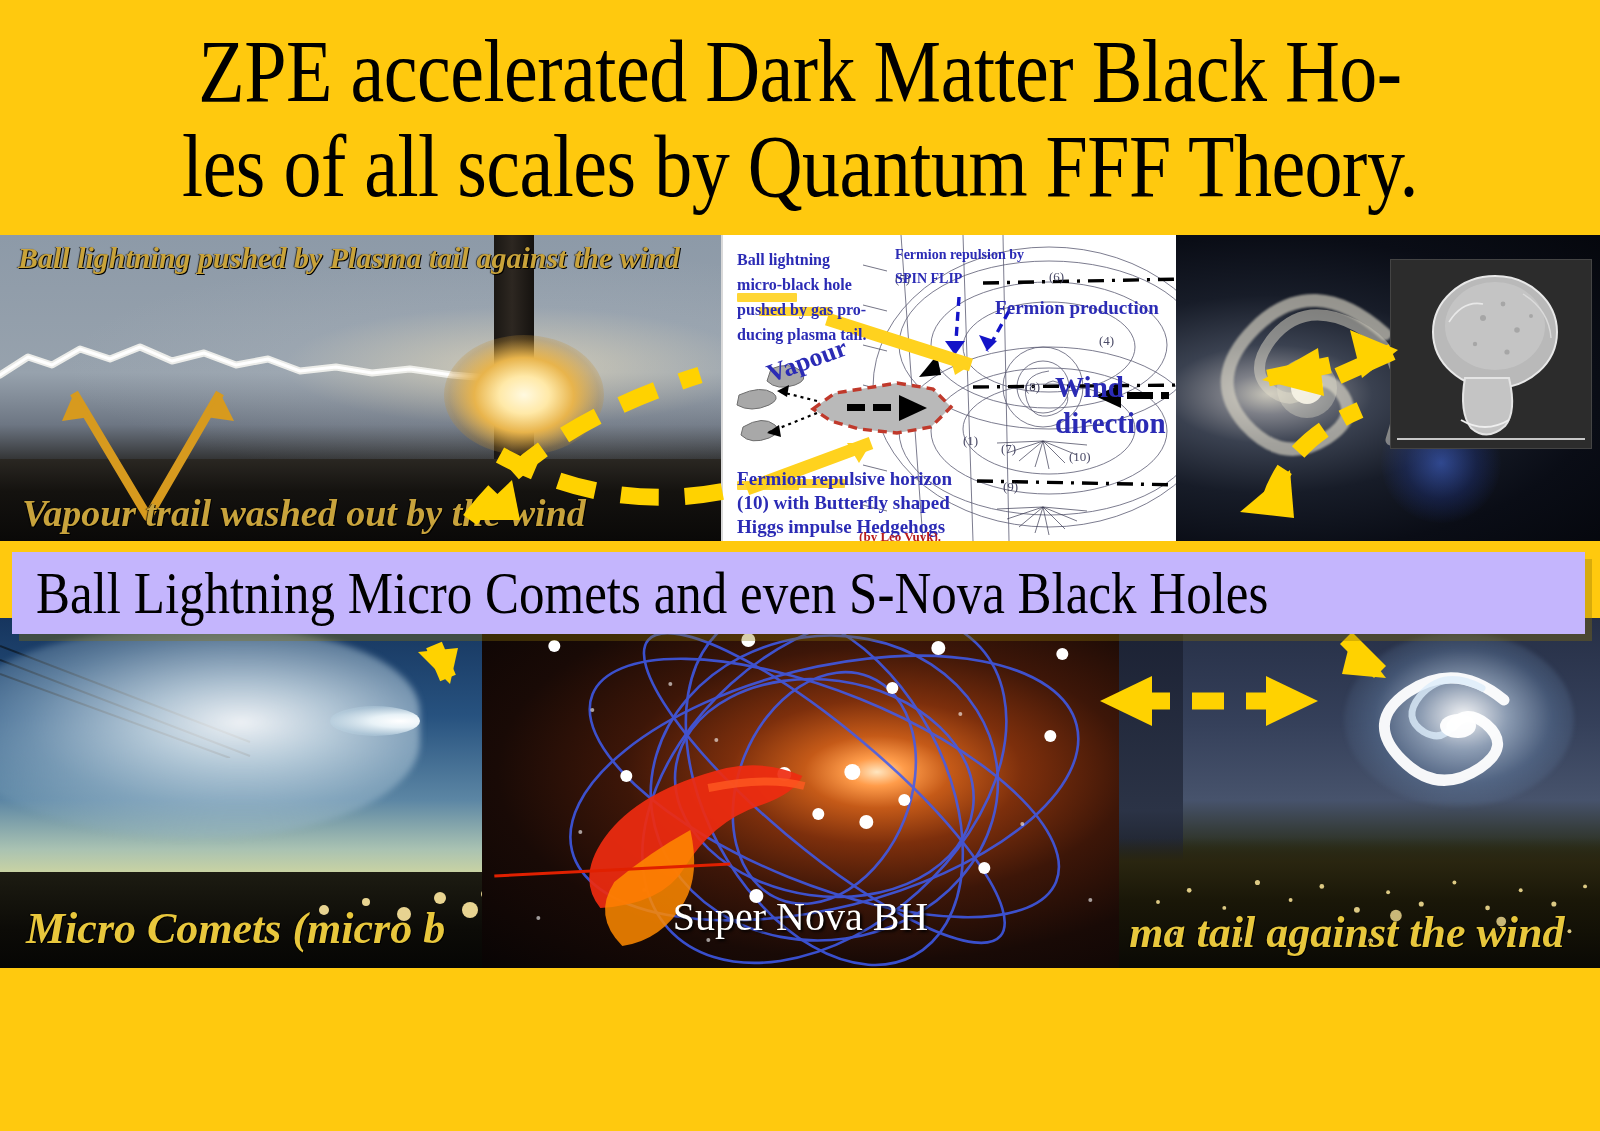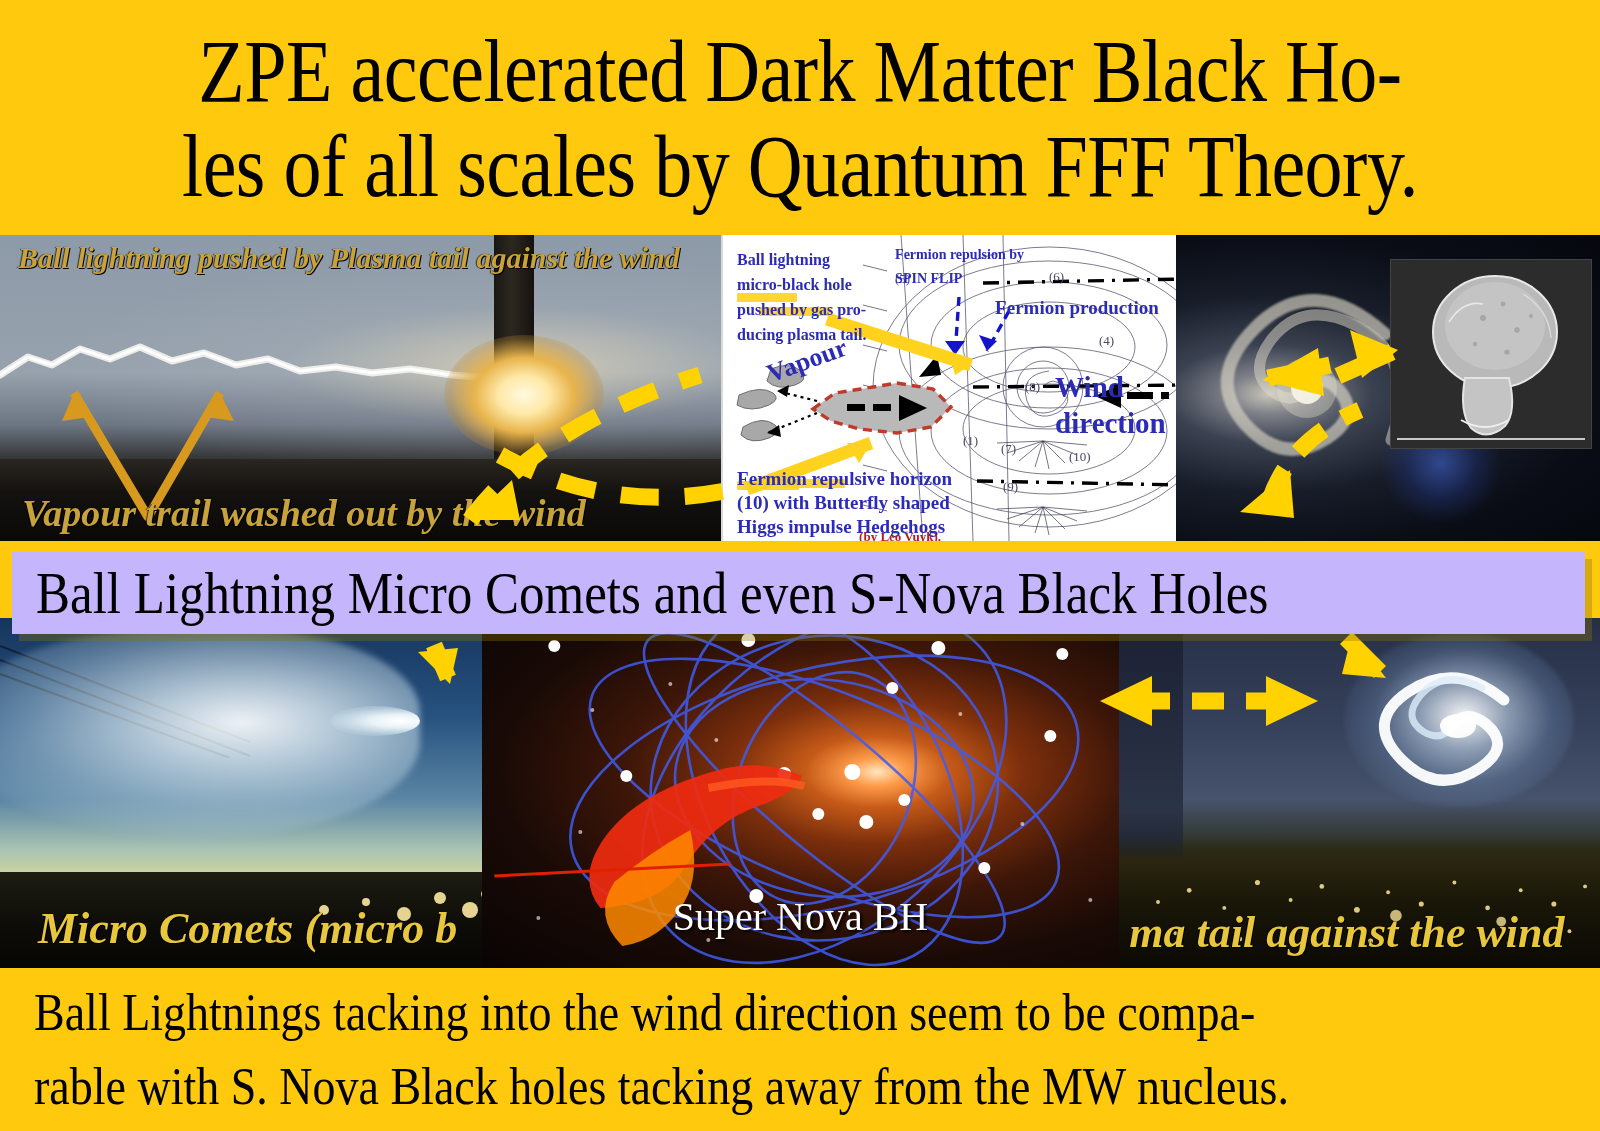--- a/index.html
+++ b/index.html
@@ -337,21 +337,21 @@
       <svg style="position:absolute;left:300px;bottom:28px;width:190px;height:60px;" viewBox="0 0 190 60">
         <g fill="#ffe9a0" opacity="0.9">
           <circle cx="24" cy="30" r="5"></circle>
             <circle cx="66" cy="22" r="4"></circle>
           <circle cx="104" cy="34" r="7"></circle>
             <circle cx="140" cy="18" r="6"></circle>
           <circle cx="170" cy="30" r="8"></circle>
             <circle cx="186" cy="14" r="5"></circle>
         </g>
       </svg>
-      <div class="cap-gold" style="bottom:14px;padding-left:38px;font-size:44px;color:#E8C73C;">Micro Comets (micro b</div>
+      <div class="cap-gold" style="bottom:14px;padding-left:26px;font-size:44px;color:#E8C73C;">Micro Comets (micro b</div>
     </div>
 
     <div class="p-nova">
       <svg style="position:absolute;left:0;top:0;width:100%;height:100%;" viewBox="0 0 613 350">
         <g fill="none" stroke="#3f5cf0" stroke-width="2.6" opacity="0.85">
           <ellipse cx="330" cy="170" rx="260" ry="120" transform="rotate(-14 330 170)"></ellipse>
           <ellipse cx="330" cy="170" rx="250" ry="96" transform="rotate(22 330 170)"></ellipse>
           <ellipse cx="330" cy="170" rx="210" ry="140" transform="rotate(-42 330 170)"></ellipse>
           <ellipse cx="330" cy="170" rx="190" ry="120" transform="rotate(62 330 170)"></ellipse>
           <ellipse cx="330" cy="170" rx="150" ry="108" transform="rotate(8 330 170)"></ellipse>
@@ -464,18 +464,14 @@
     <path class="yf" d="M450 684 L418 652 L458 648 Z"></path>
 
     <path class="ya" d="M1346 638 L1380 672"></path>
     <path class="yf" d="M1386 678 L1342 674 L1352 634 Z"></path>
 
     <path class="ya" d="M1138 701 L1272 701" stroke-dasharray="32 22"></path>
     <path class="yf" d="M1100 701 L1152 676 L1152 726 Z"></path>
     <path class="yf" d="M1318 701 L1266 676 L1266 726 Z"></path>
   </svg>
 
-  <div class="bottom-block">
-    <div class="bottom-line">Ball Lightnings tacking into the wind direction  seem to be compa-</div>
-    <div class="bottom-line">rable with S. Nova Black holes tacking away from the MW nucleus.</div>
-  </div>
 
 </div>
 
 </body></html>

